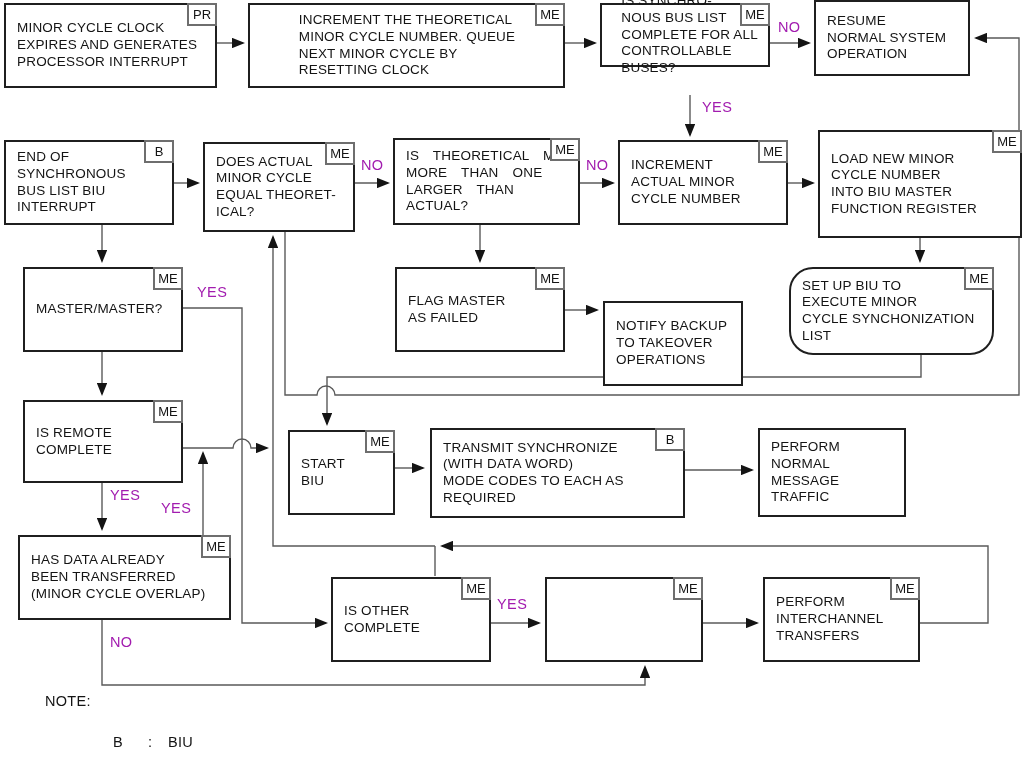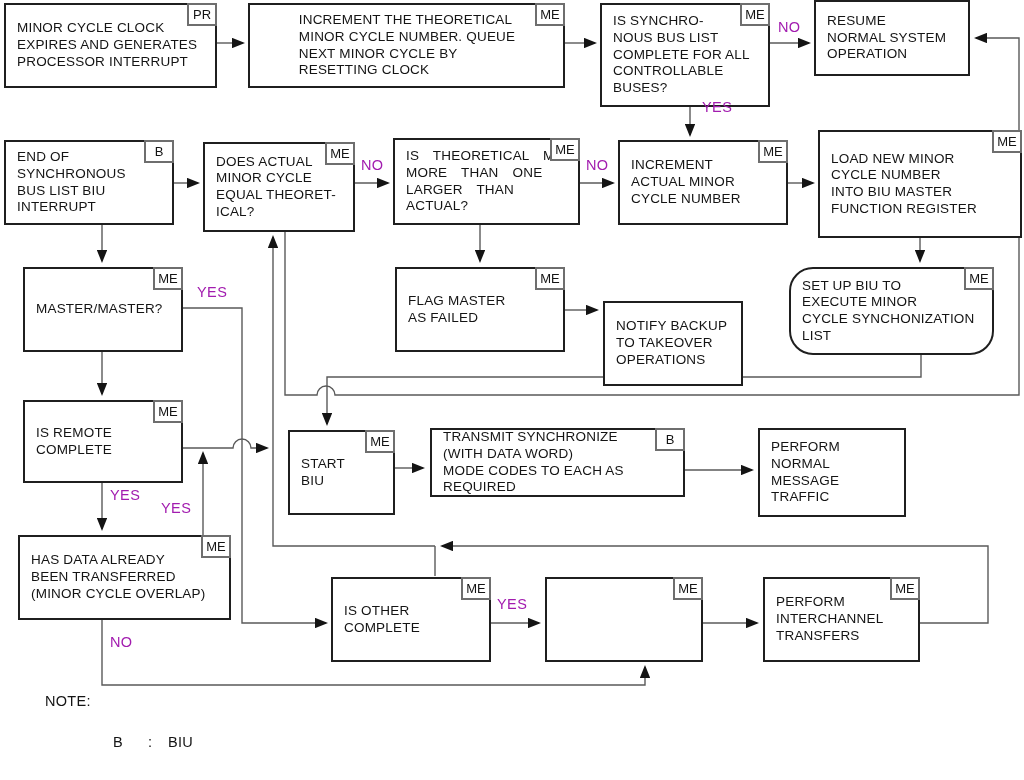--- a/index.html
+++ b/index.html
@@ -82,21 +82,21 @@
 PROCESSOR INTERRUPT</div>
         <div class="tag">PR</div>
       </div>
       <div class="node" style="left: 248px; top: 3px; width: 317px; height: 85px; justify-content: center;">
         <div class="ntext">INCREMENT THE THEORETICAL
 MINOR CYCLE NUMBER. QUEUE
 NEXT MINOR CYCLE BY
 RESETTING CLOCK</div>
         <div class="tag">ME</div>
       </div>
-      <div class="node" style="left: 600px; top: 3px; width: 170px; height: 104px;">
+      <div class="node" style="left: 600px; top: 3px; width: 170px; height: 64px; justify-content: flex-end;">
         <div class="ntext">IS SYNCHRO-
 NOUS BUS LIST
 COMPLETE FOR ALL
 CONTROLLABLE
 BUSES?</div>
         <div class="tag">ME</div>
       </div>
       <div class="node" style="left: 814px; top: 0; width: 156px; height: 76px;">
         <div class="ntext">RESUME
 NORMAL SYSTEM
@@ -159,21 +159,21 @@
       <div class="node" style="left: 23px; top: 400px; width: 160px; height: 83px;">
         <div class="ntext">IS REMOTE
 COMPLETE</div>
         <div class="tag">ME</div>
       </div>
       <div class="node" style="left: 288px; top: 430px; width: 107px; height: 85px;">
         <div class="ntext">START
 BIU</div>
         <div class="tag">ME</div>
       </div>
-      <div class="node" style="left: 430px; top: 428px; width: 255px; height: 69px;">
+      <div class="node" style="left: 430px; top: 428px; width: 255px; height: 90px;">
         <div class="ntext">TRANSMIT SYNCHRONIZE
 (WITH DATA WORD)
 MODE CODES TO EACH AS
 REQUIRED</div>
         <div class="tag">B</div>
       </div>
       <div class="node" style="left: 758px; top: 428px; width: 148px; height: 89px;">
         <div class="ntext">PERFORM
 NORMAL
 MESSAGE

